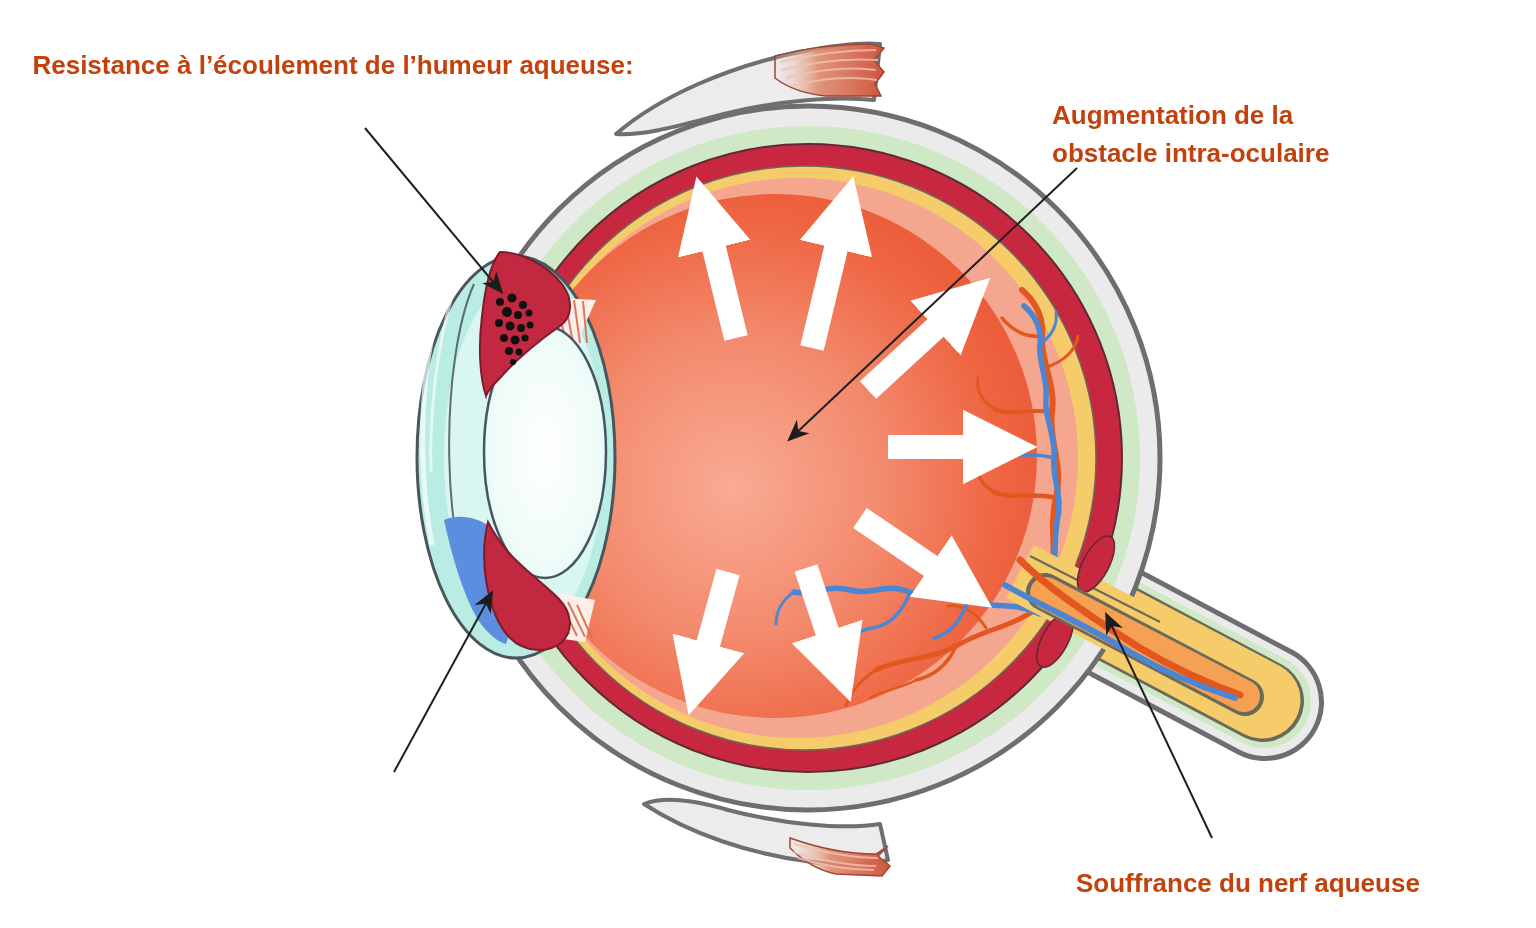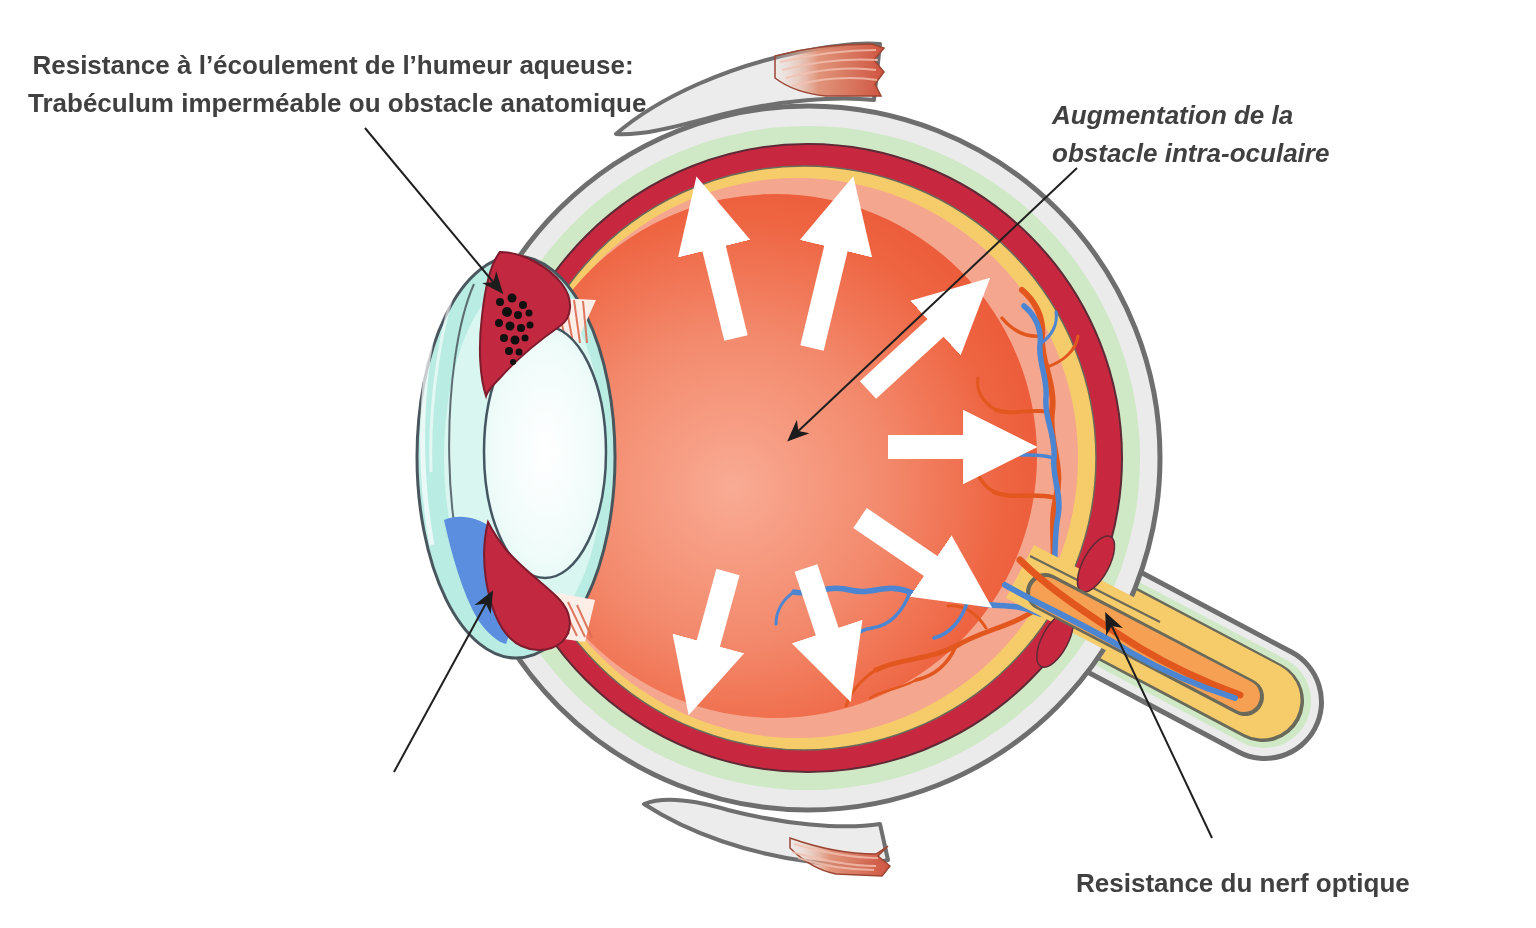--- a/index.html
+++ b/index.html
@@ -1,19 +1,19 @@
 <!DOCTYPE html>
 <html><head>
 <meta charset="utf-8">
 <style>
   html,body{margin:0;padding:0;background:#fff;}
   .stage{position:relative;width:1536px;height:928px;background:#fff;overflow:hidden;
          font-family:"Liberation Sans",sans-serif;}
   .stage svg{position:absolute;left:0;top:0;}
-  .lbl{position:absolute;color:#404040;font-weight:700;font-size:26px;line-height:38px;white-space:nowrap;}
+  .lbl{position:absolute;color:#c2410c;font-weight:700;font-size:26px;line-height:38px;white-space:nowrap;}
   .lbl.center{text-align:center;}
 </style>
 </head>
 <body>
 
 <div class="stage">
 
 <svg width="1536" height="928" viewBox="0 0 1536 928">
   <defs>
     <radialGradient id="vitGrad" cx="0.42" cy="0.56" r="0.72">
@@ -188,24 +188,23 @@
   <g stroke="#1f1f1f" stroke-width="2">
     <line x1="365" y1="128" x2="499" y2="289" marker-end="url(#blackHead)"></line>
     <line x1="1077" y1="168" x2="792" y2="437" marker-end="url(#blackHead)"></line>
     <line x1="394" y1="772" x2="490" y2="596" marker-end="url(#blackHead)"></line>
     <line x1="1212" y1="838" x2="1108" y2="618" marker-end="url(#blackHead)"></line>
   </g>
 </svg>
 
 <div class="lbl center" style="left:28px;top:46px;width:610px;">
   <div>Resistance à l’écoulement de l’humeur aqueuse:</div>
-  <div>Trabéculum imperméable ou obstacle anatomique</div>
 </div>
 
-<div class="lbl" style="left:1052px;top:96px;font-style:italic;">
+<div class="lbl" style="left:1052px;top:96px;">
   <div>Augmentation de la</div>
   <div>obstacle intra-oculaire</div>
 </div>
 
 
-<div class="lbl" style="left:1076px;top:864px;">Resistance du nerf optique</div>
+<div class="lbl" style="left:1076px;top:864px;">Souffrance du nerf aqueuse</div>
 
 </div>
 
 </body></html>

